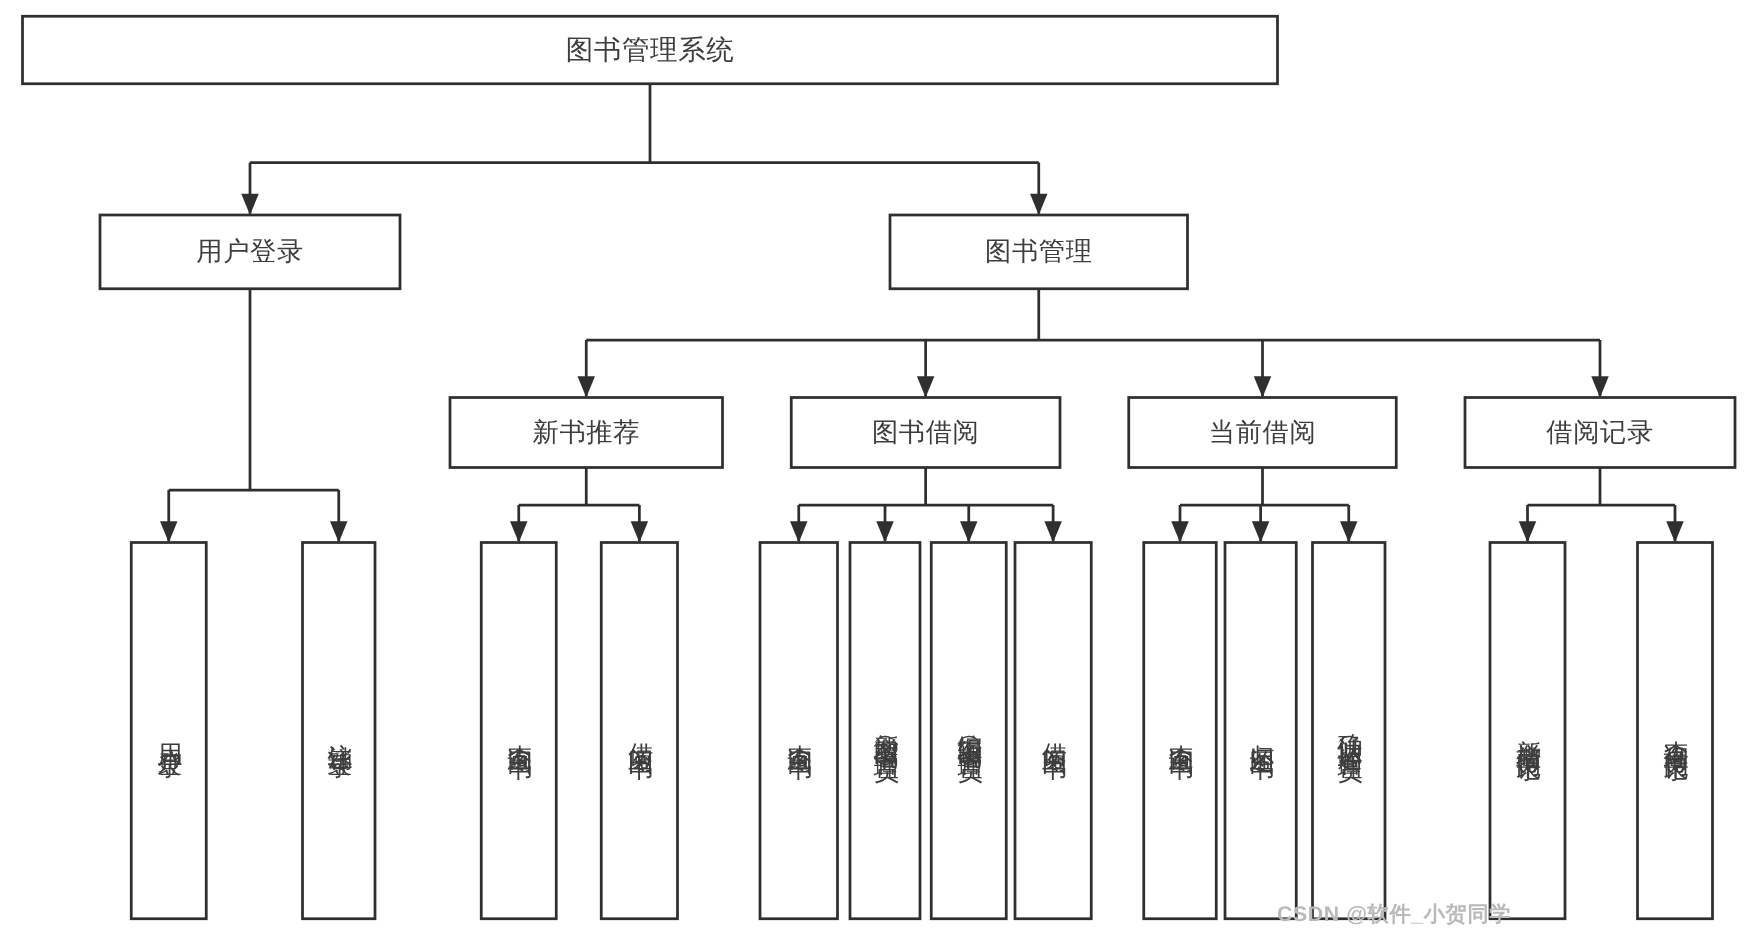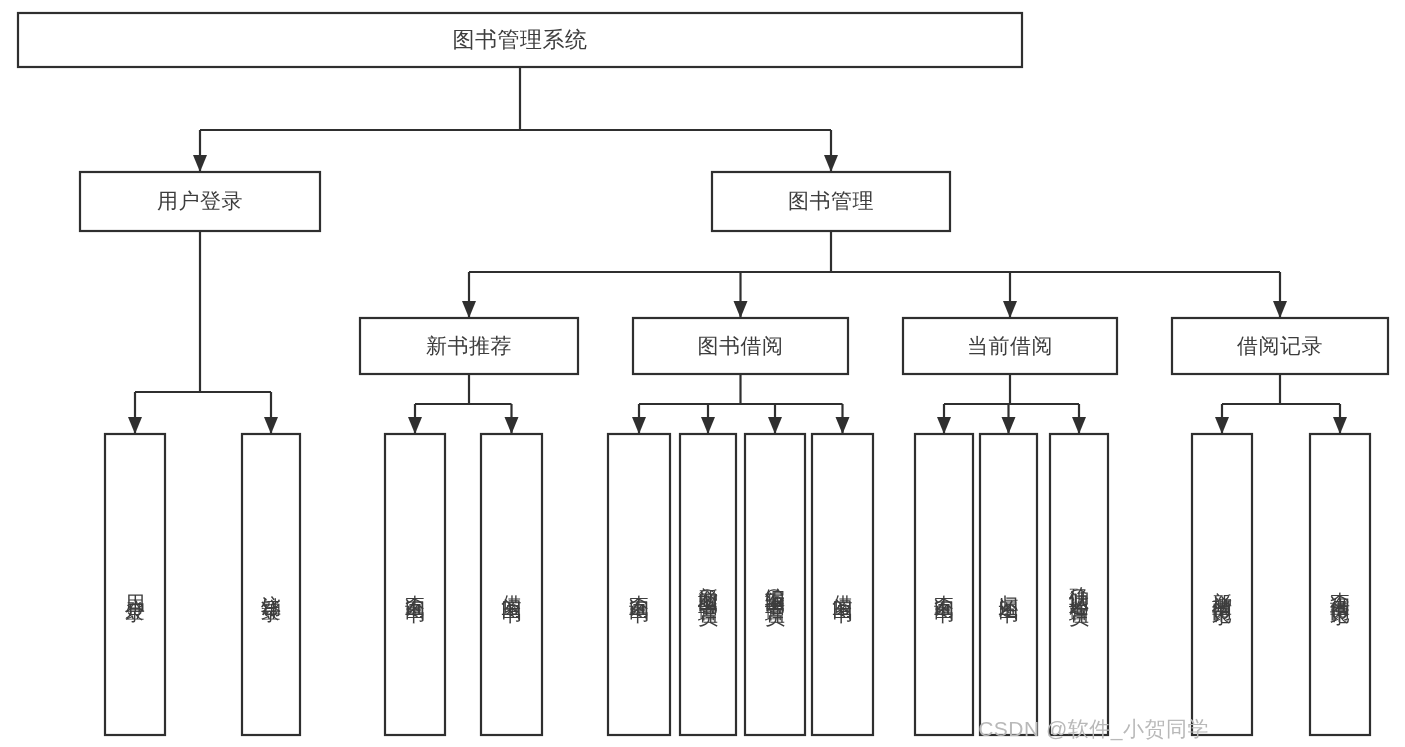--- a/index.html
+++ b/index.html
@@ -51,24 +51,25 @@
     letter-spacing:3px;
     white-space:nowrap;
     text-align:center;
   }
 
   #watermark{
     position:absolute;
     right:10px;
     bottom:4px;
     font-family:"Liberation Sans","DejaVu Sans",sans-serif;
-    font-size:21px;
+    font-size:17px;
     color:#b9b9b9;
     letter-spacing:0.5px;
     user-select:none;
+    font-weight:bold;
   }
 </style>
 </head>
 <body>
 
 <div id="diagram-root">
 
   <svg id="tree-svg" viewBox="0 0 1405 747" xmlns="http://www.w3.org/2000/svg">
     <g id="edges-layer">
         <g>

